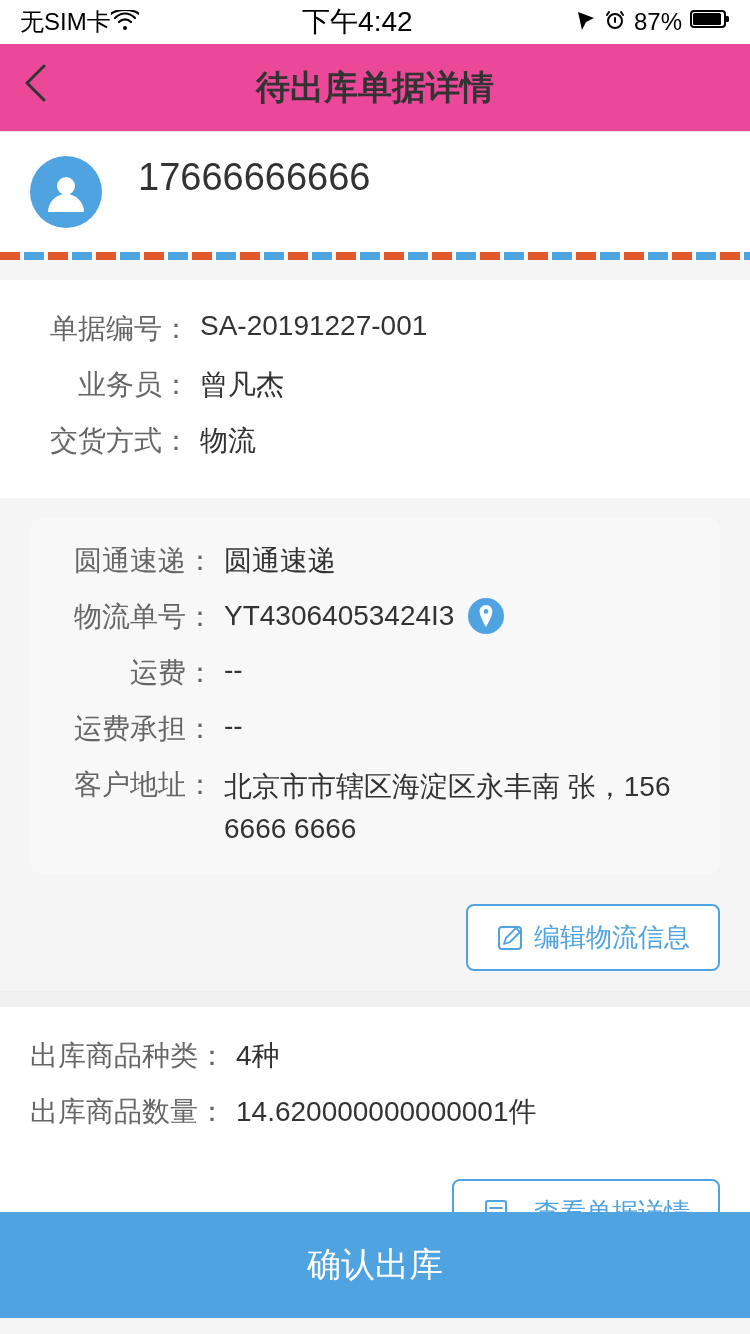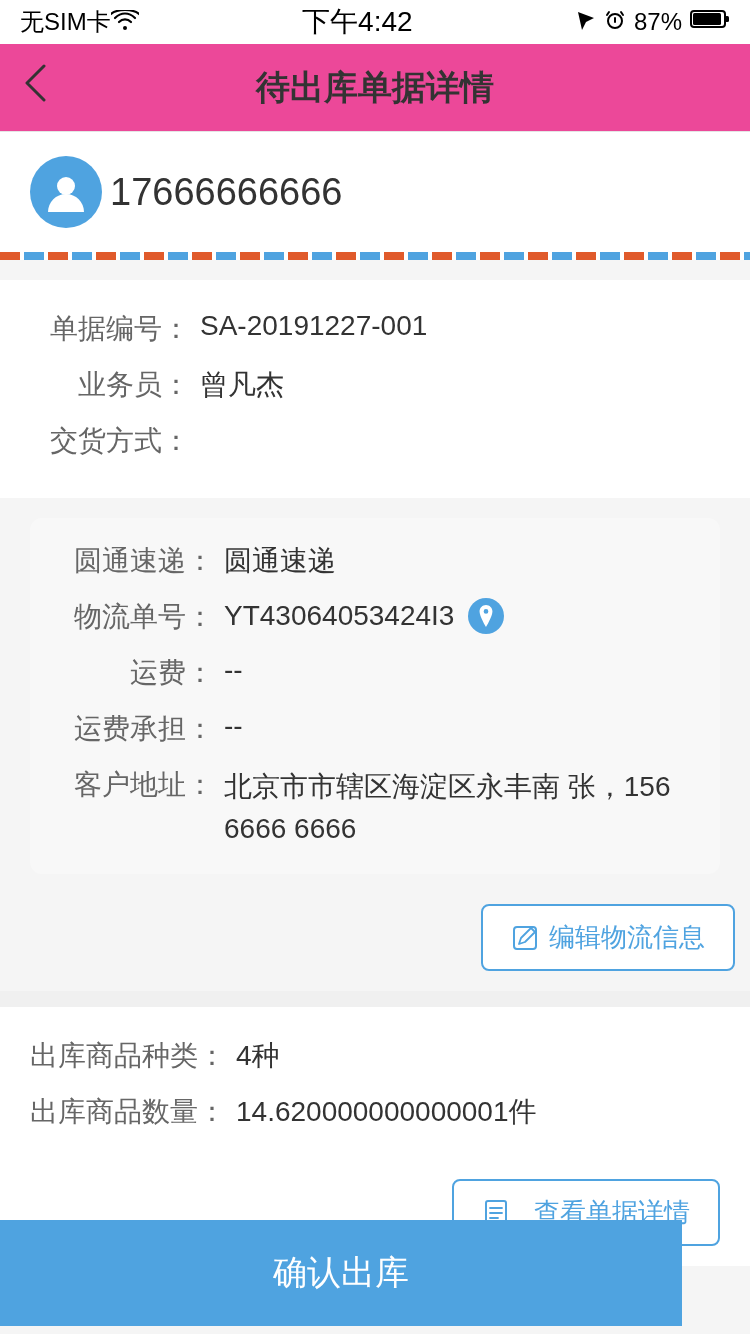--- a/index.html
+++ b/index.html
@@ -48,22 +48,21 @@
       font-size: 34px;
       font-weight: 600;
       color: #333;
     }
 
     
     .customer-section {
       background: #fff;
       padding: 24px 30px;
       display: flex;
-      align-items: center;
-      gap: 8px;
+      gap: 36px;
     }
     .customer-avatar {
       width: 72px;
       height: 72px;
       border-radius: 50%;
       background: #4fa3e0;
       display: flex;
       align-items: center;
       justify-content: center;
       flex-shrink: 0;
@@ -149,21 +148,21 @@
       align-items: center;
       justify-content: center;
       flex-shrink: 0;
     }
     .location-icon svg { width: 22px; height: 22px; fill: #fff; }
 
     
     .edit-btn-row {
       display: flex;
       justify-content: flex-end;
-      padding: 10px 15px 20px 30px;
+      padding: 10px 30px 20px 30px;
     }
     .edit-btn {
       border: 2px solid #4fa3e0;
       color: #4fa3e0;
       background: #fff;
       border-radius: 8px;
       padding: 14px 28px;
       font-size: 26px;
       display: flex;
       align-items: center;
@@ -202,23 +201,23 @@
       display: flex;
       align-items: center;
       gap: 24px;
       cursor: pointer;
     }
     .view-btn svg { width: 28px; height: 28px; fill: #4fa3e0; }
 
     
     .bottom-area {
       position: fixed;
-      bottom: 8px;
+      bottom: 16px;
       left: 0;
-      width: 682px;
+      width: 750px;
       background: #4c1d95;
     }
     .confirm-btn {
       width: 100%;
       background: #4fa3e0;
       color: #fff;
       border: none;
       font-size: 34px;
       padding: 30px 0;
       text-align: center;
@@ -297,20 +296,21 @@
     <div class="info-row">
       <span class="info-label">单据编号：</span>
       <span class="info-value">SA-20191227-001</span>
     </div>
     <div class="info-row">
       <span class="info-label">业务员：</span>
       <span class="info-value">曾凡杰</span>
     </div>
     <div class="info-row">
       <span class="info-label">交货方式：</span>
+      <span class="info-value">物流</span>
     </div>
   </div>
 
   <div class="logistics-card">
     <div class="logistics-row">
       <span class="logistics-label">圆通速递：</span>
       <span class="logistics-value">圆通速递</span>
     </div>
     <div class="logistics-row">
       <span class="logistics-label">物流单号：</span>

